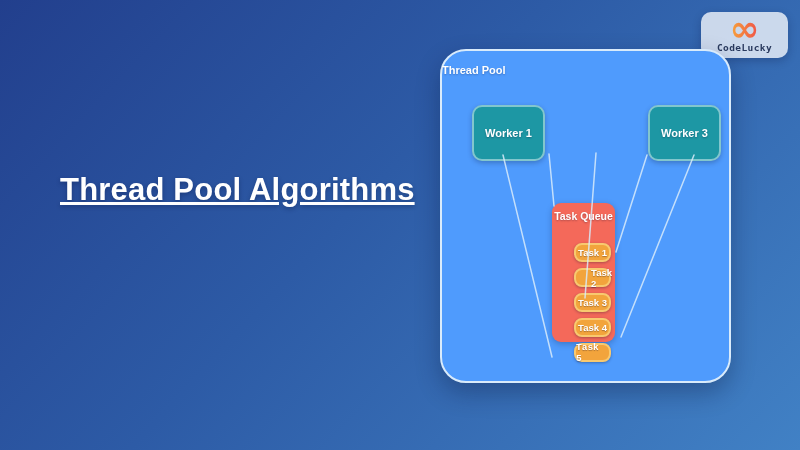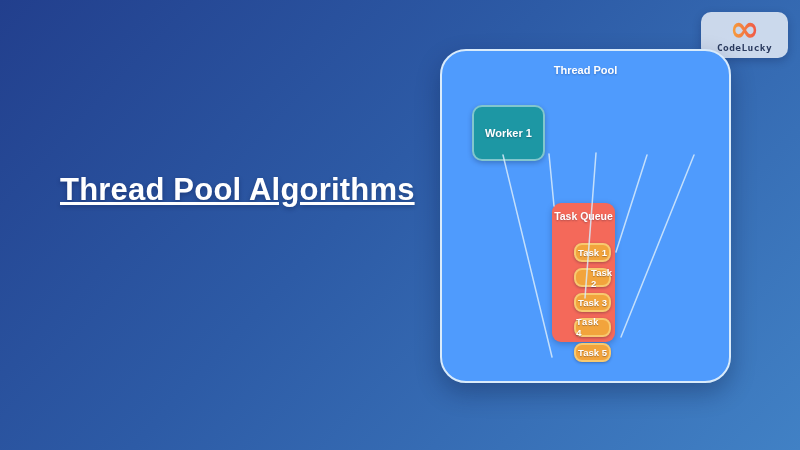--- a/index.html
+++ b/index.html
@@ -54,21 +54,21 @@
     font-size:9.5px;font-weight:600;color:var(--brand-text);letter-spacing:0.4px;margin-top:1px;
   }
   
   .panel{
     position:absolute;left:440px;top:49px;width:291px;height:334px;box-sizing:border-box;
     background:var(--panel-fill);
     border:2px solid var(--panel-border);border-radius:26px;
     box-shadow:0 10px 25px rgba(5,15,50,0.3);
   }
   .panel-title{
-    position:absolute;top:13px;left:0;width:100%;text-align:center;
+    position:absolute;top:13px;left:0;width:100%;
     font-size:11px;font-weight:bold;color:#fff;text-shadow:0 1px 2px rgba(0,0,40,0.25);
   }
   .worker{
     position:absolute;top:54px;width:73px;height:56px;box-sizing:border-box;
     background:var(--worker-fill);
     border:2px solid rgba(255,255,255,0.45);border-radius:10px;
     display:flex;align-items:center;justify-content:center;
     font-size:11px;font-weight:bold;color:#fff;text-shadow:0 1px 2px rgba(0,0,40,0.3);
     box-shadow:0 2px 5px rgba(0,10,40,0.25);
   }
@@ -82,21 +82,21 @@
     position:absolute;top:7px;left:0;width:100%;text-align:center;
     font-size:10.5px;font-weight:bold;color:#fff;text-shadow:0 1px 2px rgba(0,0,40,0.3);
   }
   .task{
     position:absolute;left:22px;width:37px;height:19px;box-sizing:border-box;
     background:var(--task-fill);border:2px solid var(--task-border);border-radius:8px;
     display:flex;align-items:center;justify-content:center;
     font-size:9.5px;font-weight:bold;color:#fff;text-shadow:0 1px 1px rgba(0,0,40,0.3);
     box-shadow:0 1px 3px rgba(0,10,40,0.3);
   }
-  .task-1{top:40px;} .task-2{top:65px;padding-left:18px;} .task-3{top:90px;} .task-4{top:115px;font-family:Liberation Mono, monospace;} .task-5{top:140px;}
+  .task-1{top:40px;} .task-2{top:65px;padding-left:18px;} .task-3{top:90px;} .task-4{top:115px;} .task-5{top:140px;font-family:Liberation Mono, monospace;}
   
   .lines{
     position:absolute;left:0;top:0;width:800px;height:450px;
     pointer-events:none;z-index:5;
   }
   .lines line{
     stroke:var(--connection-line);stroke-width:1.5;stroke-opacity:0.85;stroke-linecap:round;
   }
 </style>
 </head>
@@ -110,20 +110,21 @@
 
   <div class="logo-card">
     <div class="infinity">∞</div>
     <div class="logo-text">CodeLucky</div>
   </div>
 
   <div class="panel">
     <div class="panel-title">Thread Pool</div>
 
     <div class="worker worker-1">Worker 1</div>
+    <div class="worker worker-3">Worker 3</div>
 
     <div class="queue">
       <div class="queue-title">Task Queue</div>
       <div class="task task-1">Task 1</div>
       <div class="task task-2">Task 2</div>
       <div class="task task-3">Task 3</div>
       <div class="task task-4">Task 4</div>
       <div class="task task-5">Task 5</div>
     </div>
   </div>

